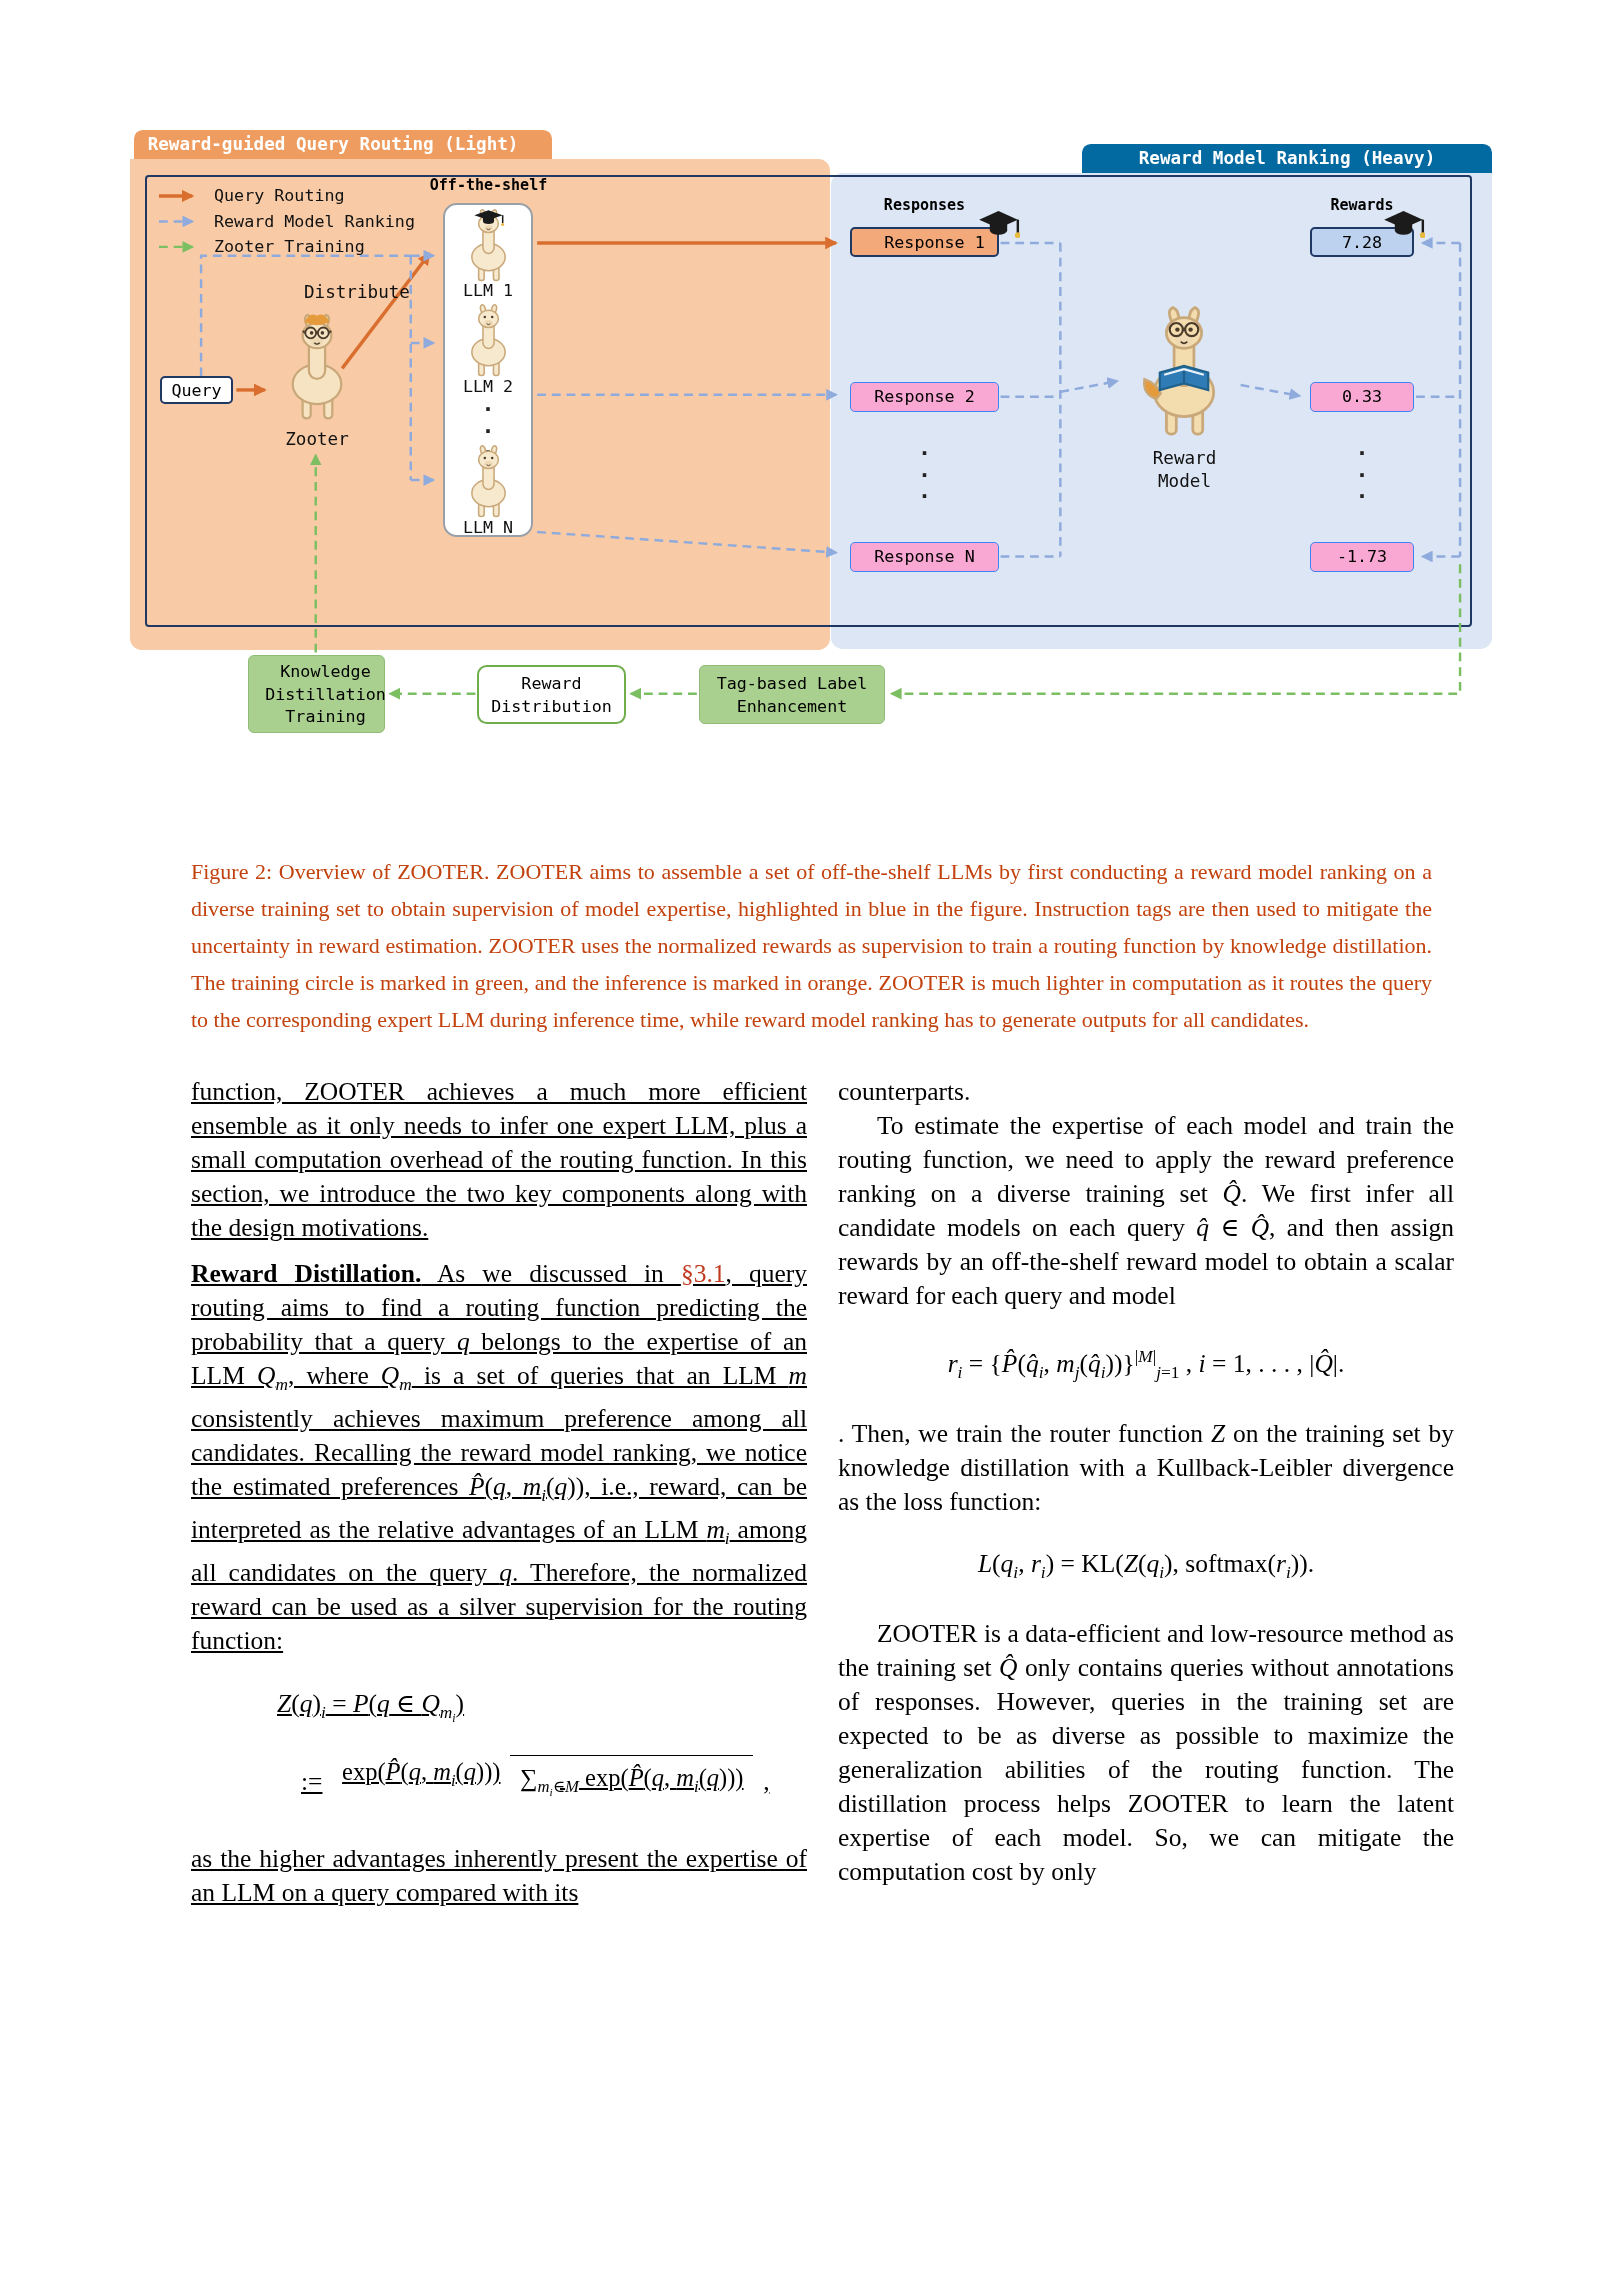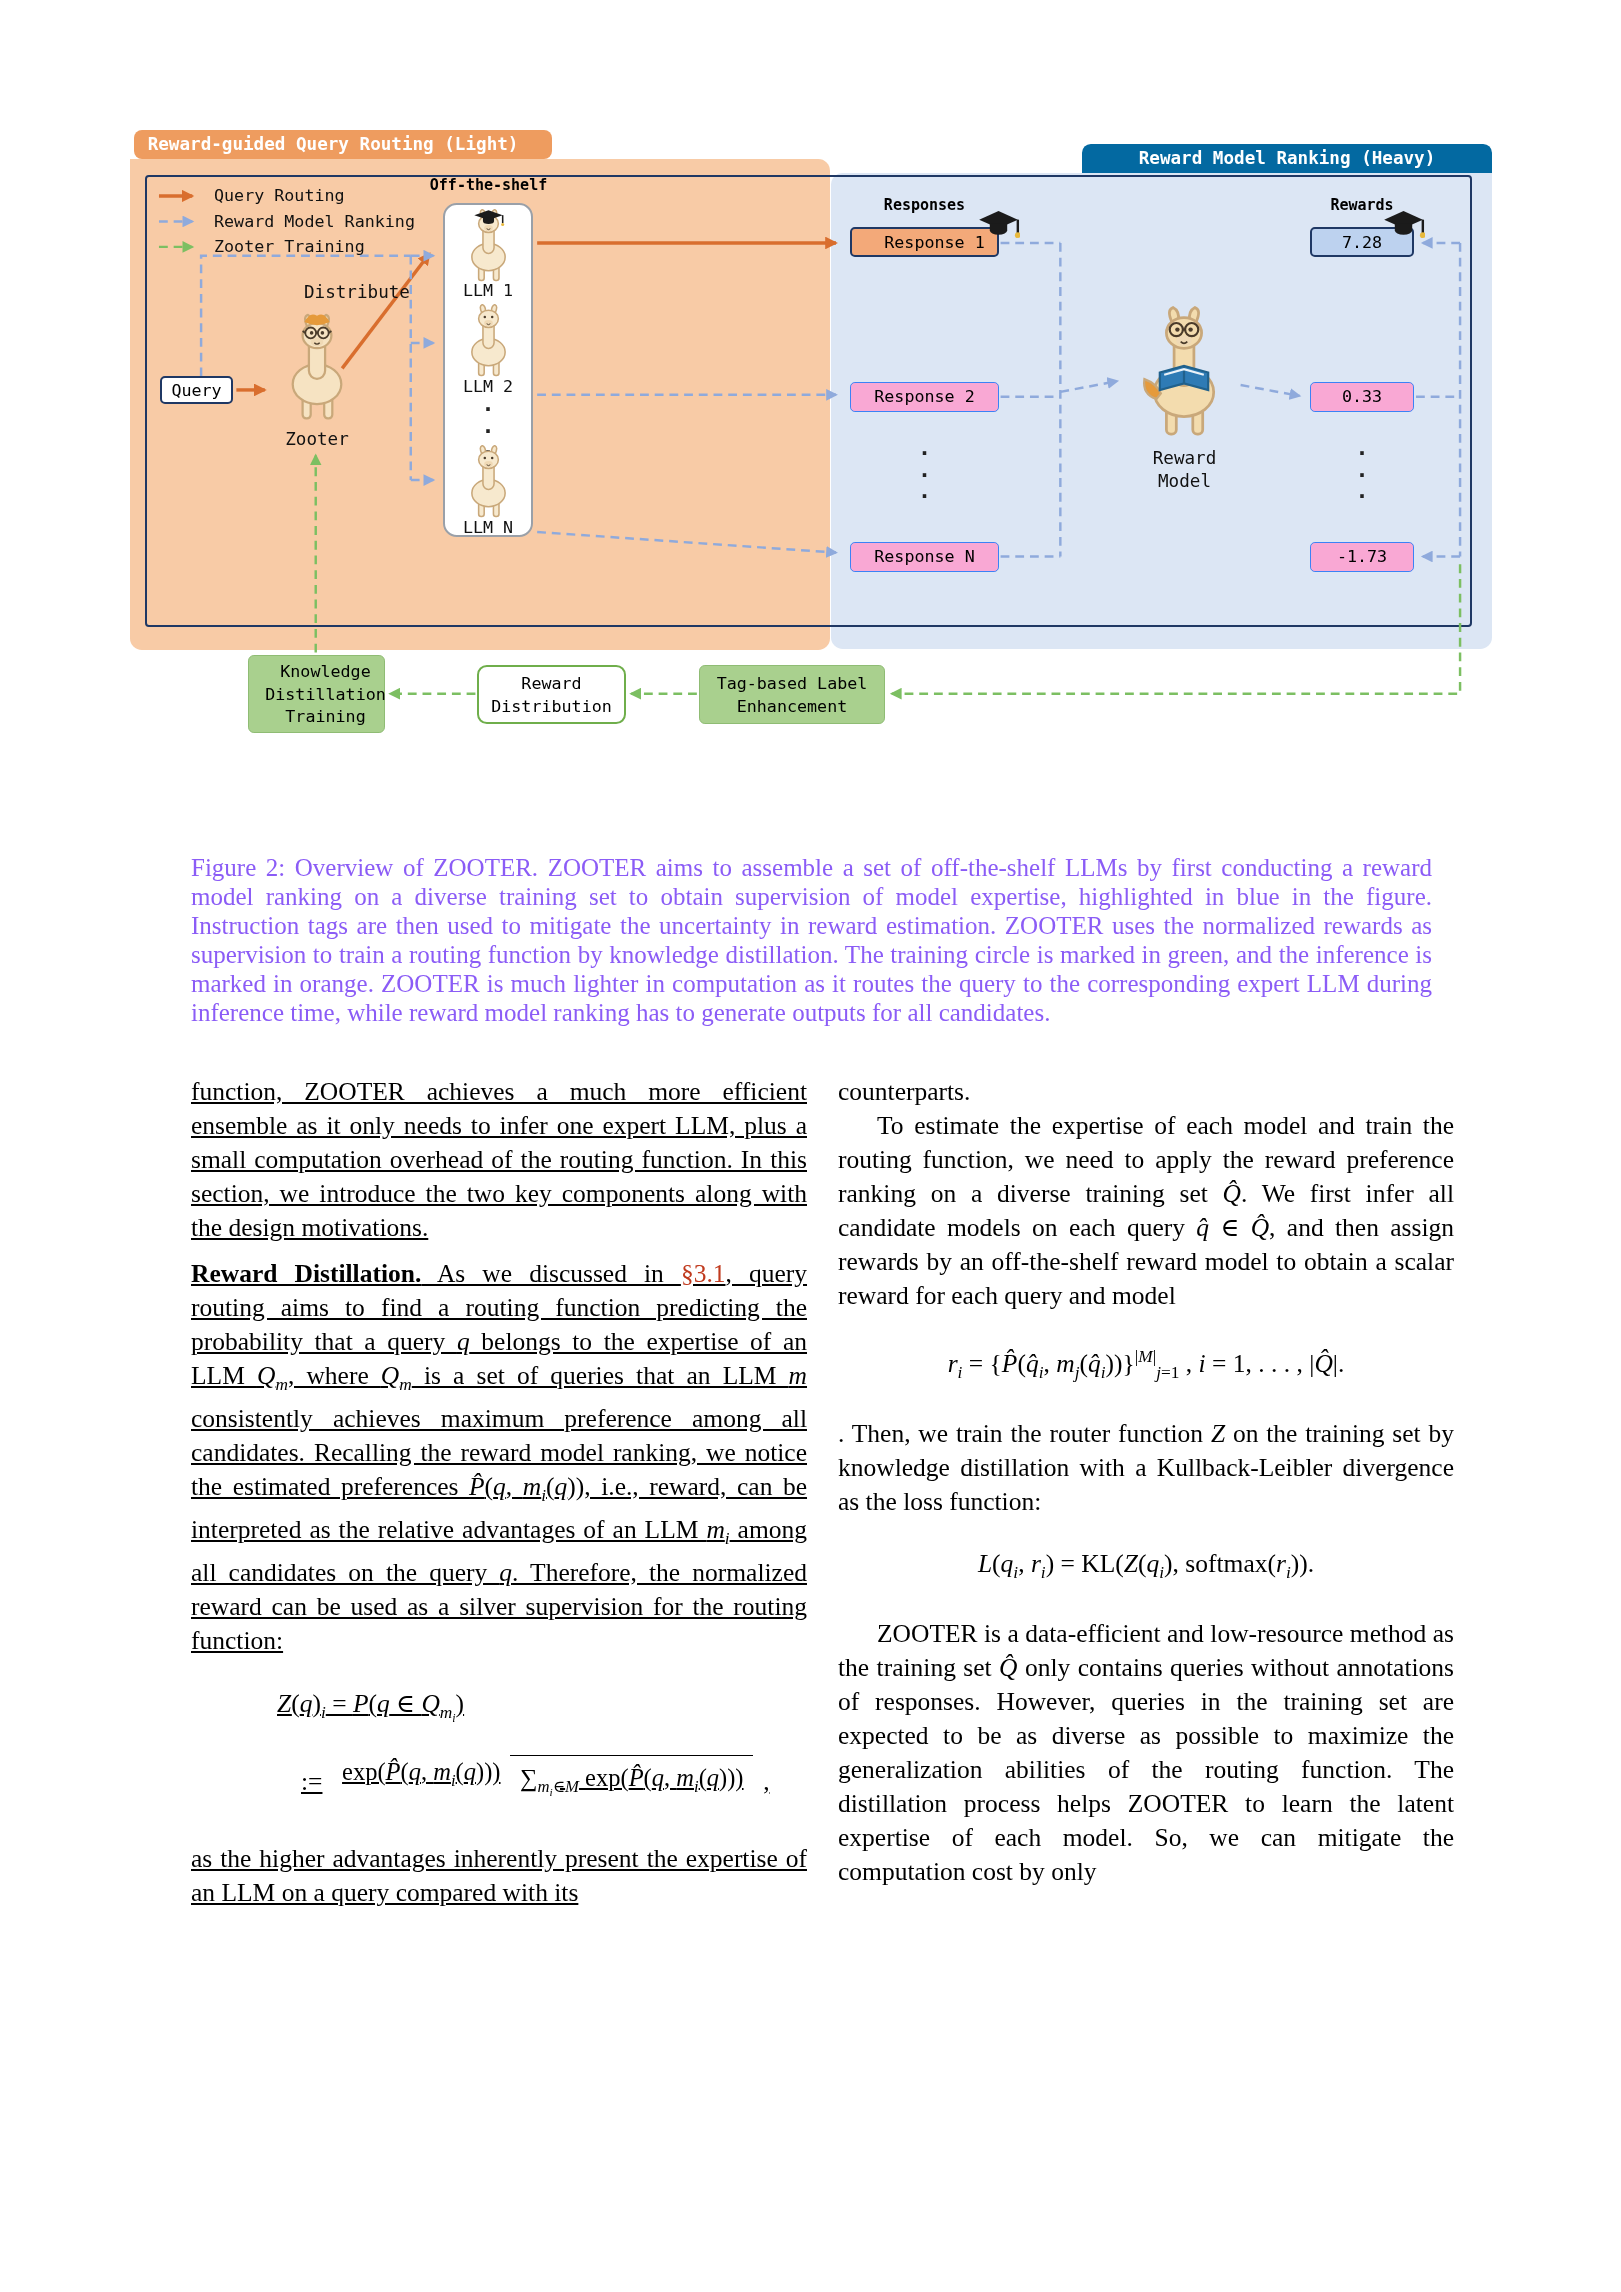--- a/index.html
+++ b/index.html
@@ -5,21 +5,21 @@
   html,body{margin:0;padding:0;background:#888;}
   .page{position:relative;width:1621px;height:2293px;background:#ffffff;margin:0 auto;overflow:hidden;
         font-family:"Liberation Serif","DejaVu Serif",serif;color:#000;}
   .abs{position:absolute;}
   .pre{white-space:pre-line;}
   .center{text-align:center;}
 
   
   .tab{font-family:"DejaVu Sans Mono",monospace;font-weight:bold;font-size:17.6px;color:#fff;
        height:29px;line-height:29px;box-sizing:border-box;border-radius:8.8px 8.8px 0 0;}
-  .tab-light{background:#EE9C5F;padding-left:13.7px;border-radius:8px;}
+  .tab-light{background:#EE9C5F;padding-left:13.7px;}
   .tab-heavy{background:#0369a1;text-align:center;}
   .panel-orange{background:#F8CBA6;border-radius:0 11.8px 11.8px 11.8px;}
   .panel-blue{background:#DCE6F4;border-radius:11.8px 0 11.8px 11.8px;}
   .navy-rect{border:2.9px solid #1F3864;border-radius:3.9px;box-sizing:border-box;background:transparent;}
   .fig-label{font-family:"DejaVu Sans Mono",monospace;font-size:17.6px;color:#111;}
   .fig-label-sm{font-family:"DejaVu Sans Mono",monospace;font-size:16.7px;color:#111;line-height:21.6px;}
   .fig-head{font-family:"DejaVu Sans Mono",monospace;font-weight:bold;font-size:15px;color:#000;}
   .fig-box{box-sizing:border-box;border-radius:4.9px;text-align:center;
            font-family:"DejaVu Sans Mono",monospace;font-size:16.7px;}
   .resp-hl{background:#F3A979;border:2px solid #1F3864;line-height:26.5px;}
@@ -29,21 +29,21 @@
   .llm-frame{background:#fff;border:2px solid #9AA0A8;border-radius:13.7px;box-sizing:border-box;}
   .green-box{background:#A9D08E;border:1.5px solid #8FBC74;border-radius:5.9px;display:flex;align-items:center;justify-content:center;
              font-family:"DejaVu Sans Mono",monospace;font-size:16.7px;line-height:22.5px;text-align:center;box-sizing:border-box;}
   .rd-box{background:#fff;border:2.9px solid #6FAE4B;border-radius:9.8px;display:flex;align-items:center;justify-content:center;
           font-family:"DejaVu Sans Mono",monospace;font-size:16.7px;line-height:22.5px;text-align:center;box-sizing:border-box;}
   .vdots{white-space:pre-line;text-align:center;font-family:"DejaVu Sans Mono",monospace;
          font-size:21.6px;line-height:21.6px;font-weight:bold;color:#222;}
   .llama{display:block;}
 
   
-  .caption{font-size:25px;line-height:29px;text-align:justify;color:#8b5cf6;}
+  .caption{font-size:22px;line-height:37px;text-align:justify;color:#c2410c;}
 
   
   .col{width:616px;font-size:25.5px;line-height:34px;text-align:justify;}
   .col p{margin:0;}
   .indent{text-indent:39px;}
   .runhead{font-weight:bold;}
   .reflink{color:#C03A1E;}
   .equation{font-size:25.5px;text-align:left;}
   .eq-left{margin:29px 0 33px;}
   .eq-left .row1{margin-left:86px;}

